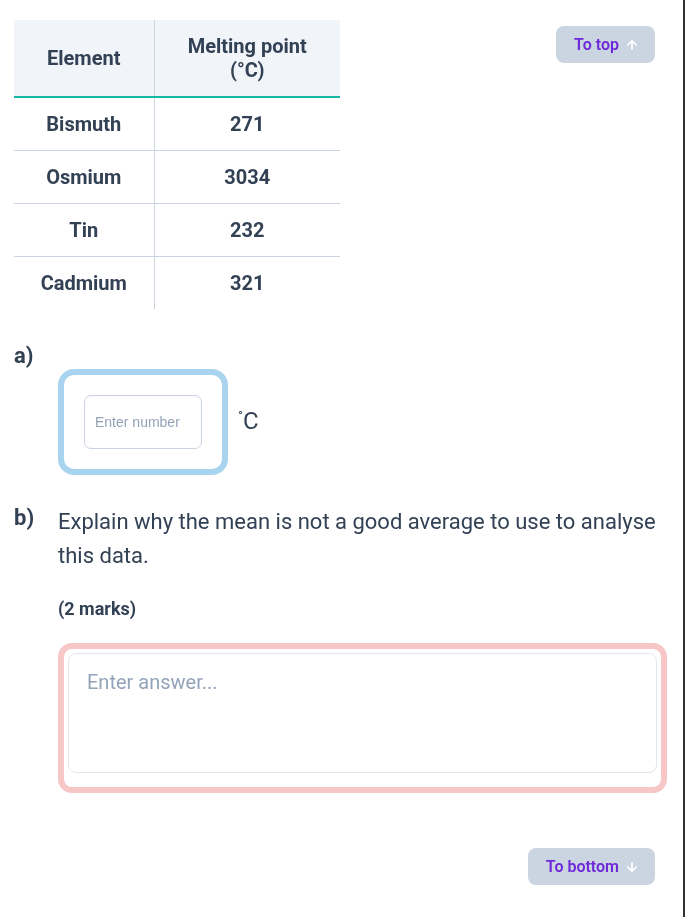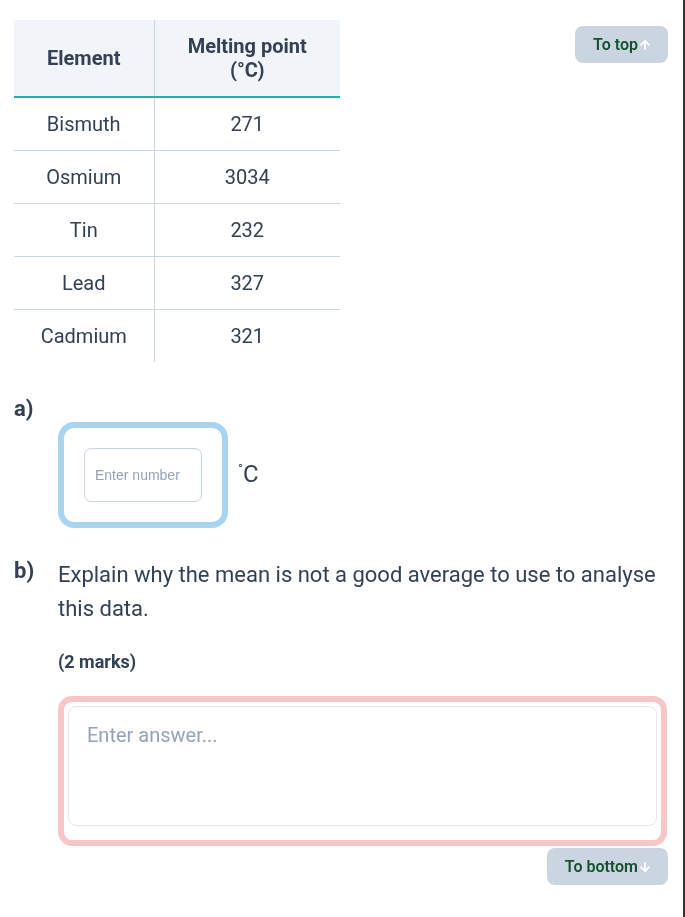--- a/index.html
+++ b/index.html
@@ -26,20 +26,21 @@
   
   .mp-table {
     border-collapse: collapse;
     margin-bottom: 34px;
   }
   .mp-table th, .mp-table td {
     padding: 14px 16px;
     font-size: 20px;
     text-align: center;
     color: #334155;
+    font-weight: bold;
   }
   .mp-table th {
     background: #f1f5f9;
     font-weight: 700;
     border-bottom: 2px solid #14b8a6;
   }
   .mp-table th:first-child { width: 140px; border-right: 1px solid #cbd5e1;}
   .mp-table th:last-child  { width: 186px;}
   .mp-table td:first-child { border-right: 1px solid #cbd5e1;}
   .mp-table tr.datarow td { border-top: 1px solid #cbd5e1;}
@@ -119,29 +120,30 @@
     resize:none;
     outline:none;
     font-family:inherit;
     background:#fff;
   }
   .answer-area::placeholder{ color:#94a3b8;}
 
   
   .float-btn {
     position: absolute;
-    right: 17px;
+    right: 30px;
     background: #cbd5e1;
-    color: #14532d;
+    color: #6d28d9;
     font-size: 16px;
     font-weight: 600;
     padding: 9px 16px 9px 18px;
     border-radius: 8px;
     display:flex;
     align-items:center;
+    gap:6px;
     cursor:pointer;
     user-select:none;
   }
   .float-btn.top { top: 26px;}
   .float-btn.bottom { bottom: 32px;}
   .arrow {
     width:14px; height:14px;
     display:inline-block;
   }
   .arrow svg{ width:14px;height:14px; display:block;}
@@ -161,24 +163,20 @@
     <td>Bismuth</td>
     <td>271</td>
   </tr>
   <tr class="datarow">
     <td>Osmium</td>
     <td>3034</td>
   </tr>
   <tr class="datarow">
     <td>Tin</td>
     <td>232</td>
-  </tr>
-  <tr class="datarow">
-    <td>Lead</td>
-    <td>327</td>
   </tr>
   <tr class="datarow lastrow">
     <td>Cadmium</td>
     <td>321</td>
   </tr>
 </tbody>
   </table>
 
 <div class="q">
   <div class="letter">a)</div>

